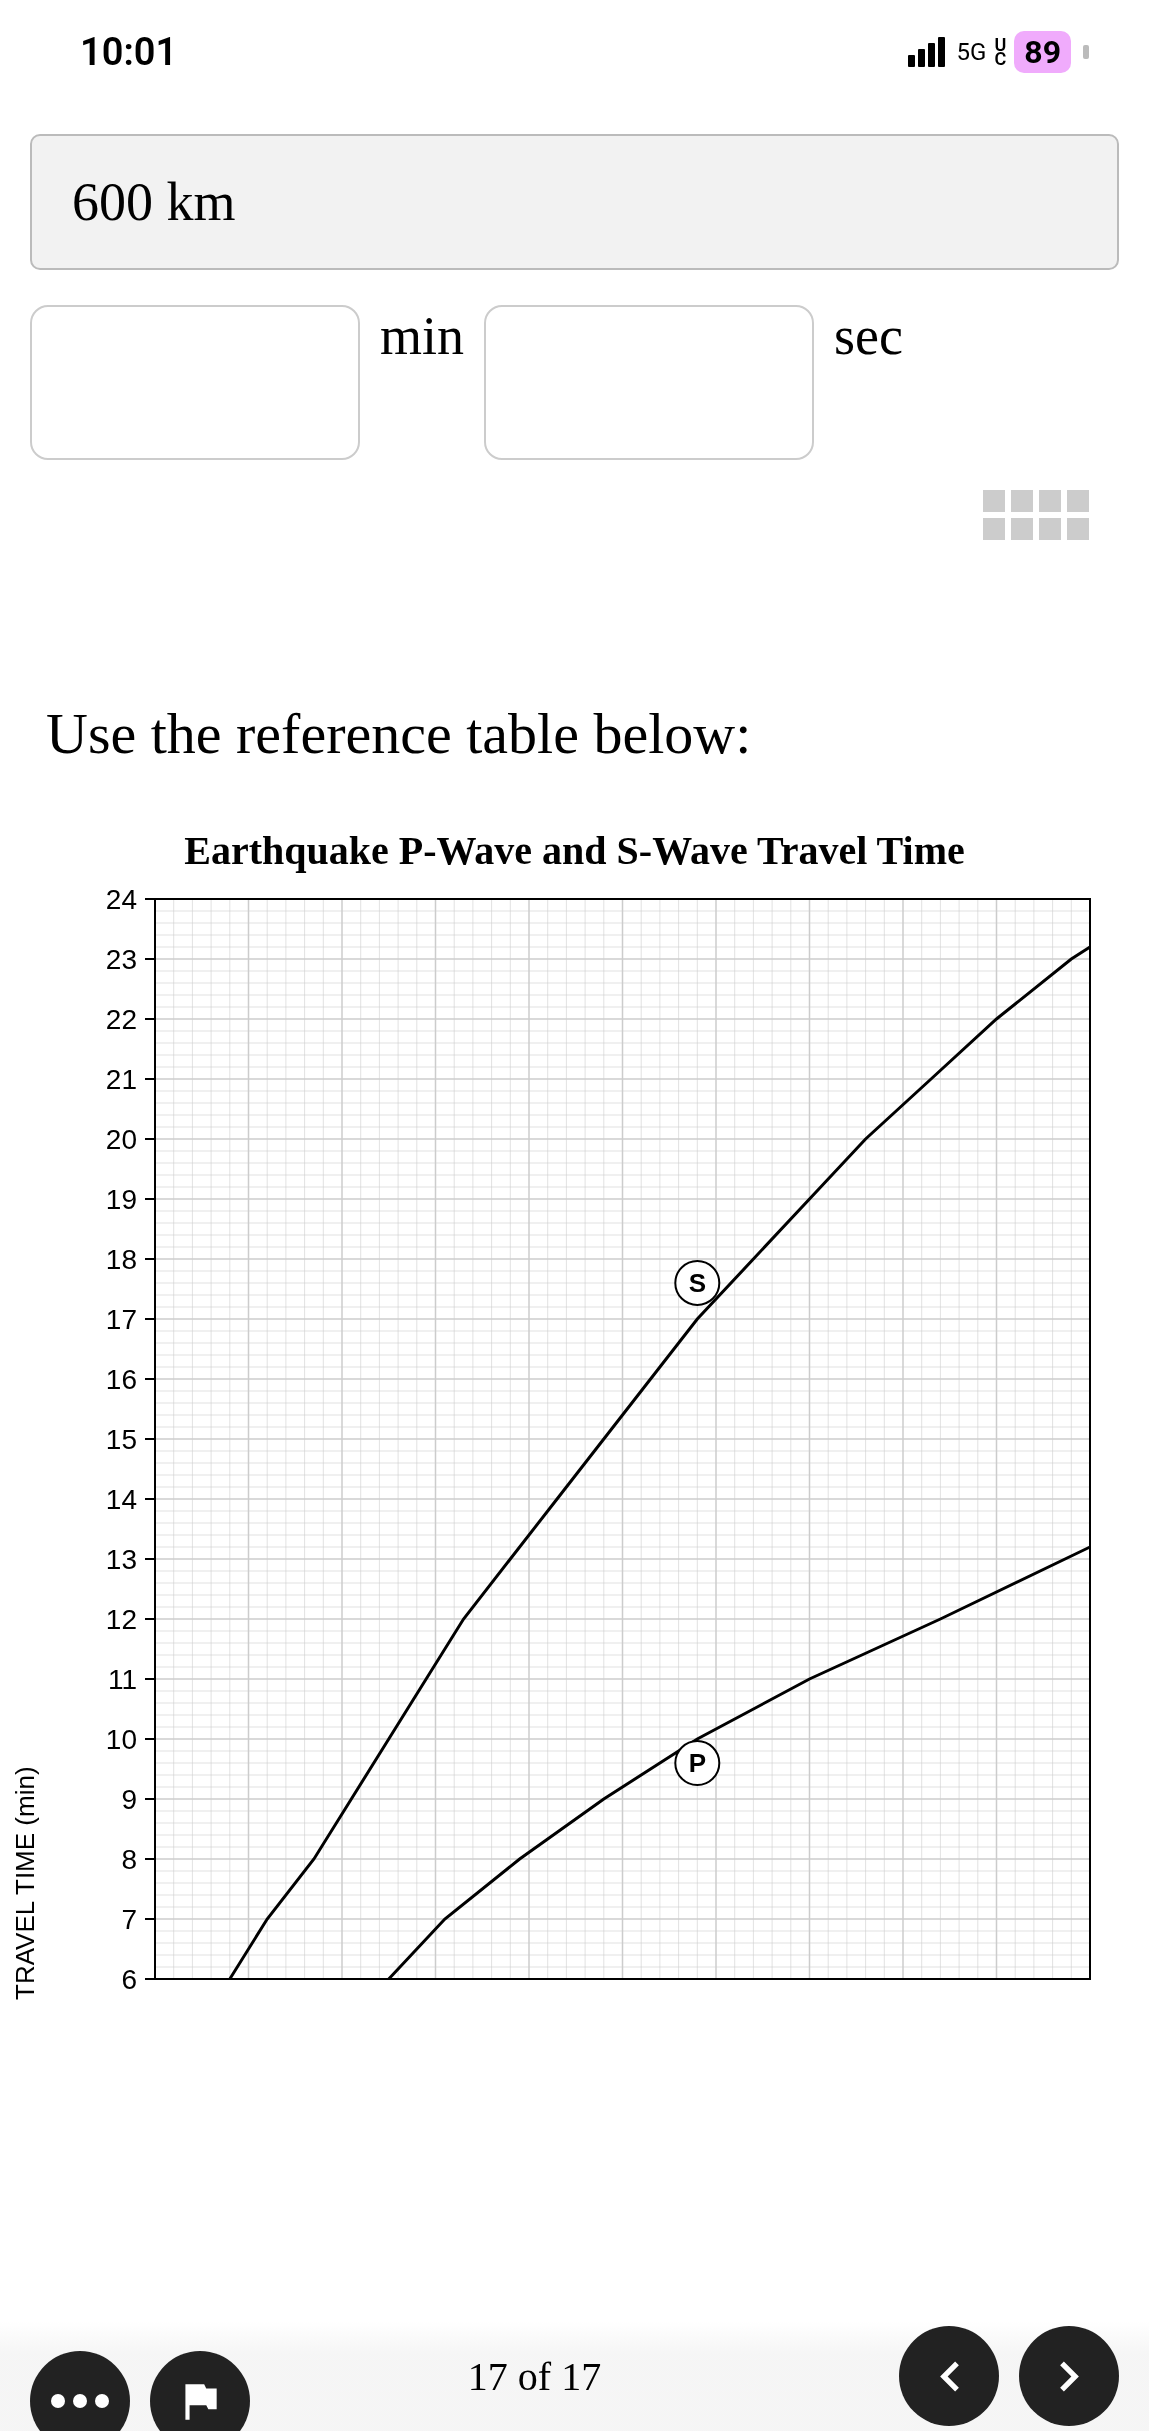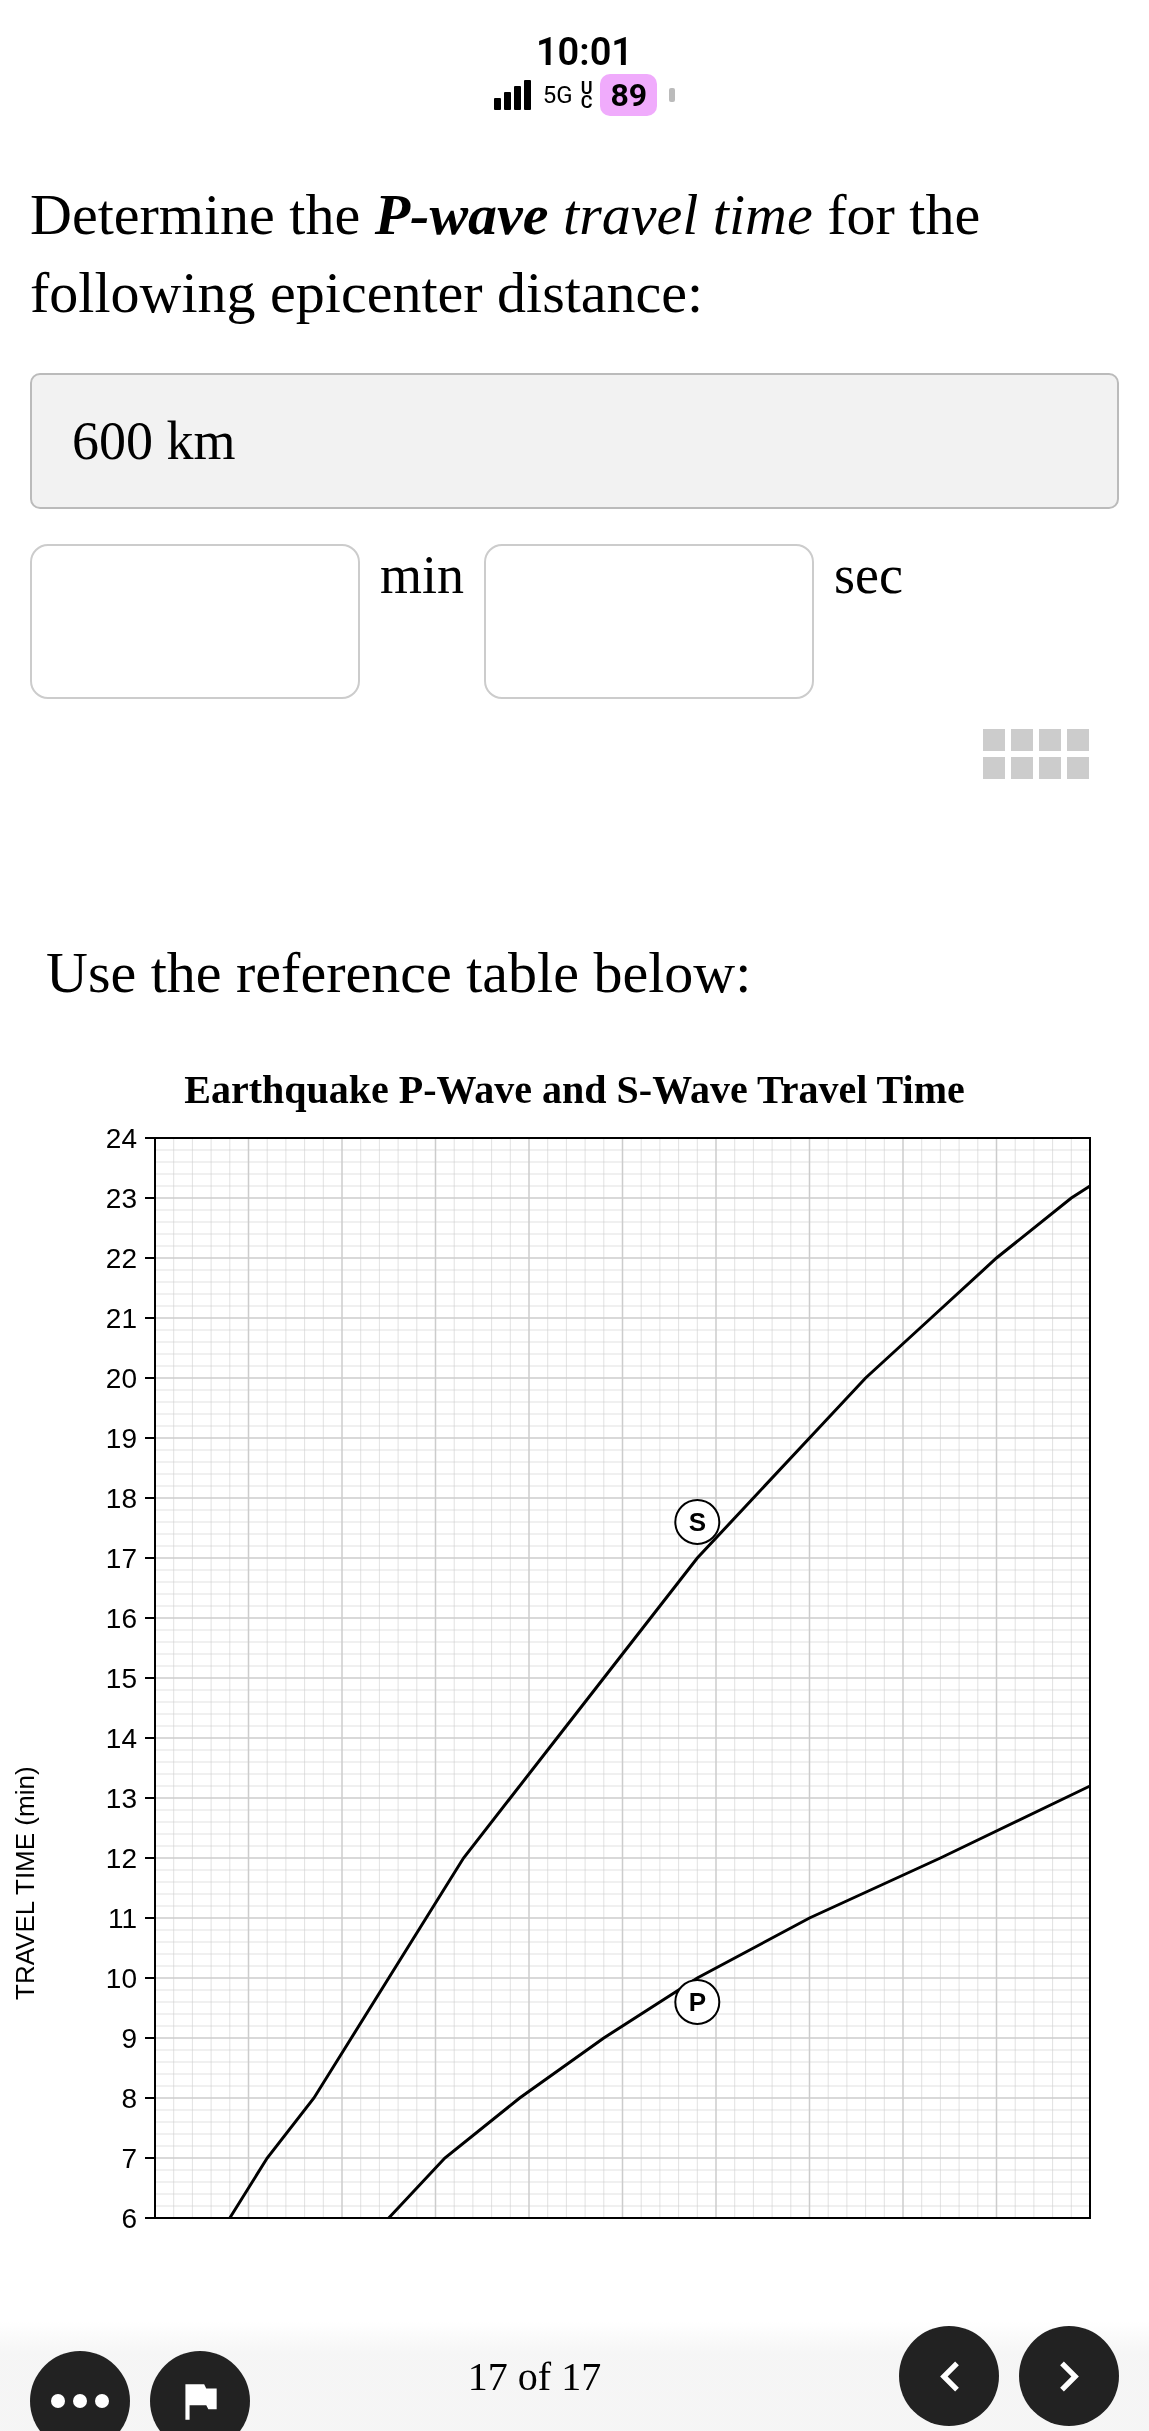--- a/index.html
+++ b/index.html
@@ -7,25 +7,23 @@
       font-family: -apple-system, BlinkMacSystemFont, "Segoe UI", Roboto, Helvetica, Arial, sans-serif;
       background: #fff;
       width: 1149px;
       height: 2431px;
       position: relative;
       overflow: hidden;
     }
     .status-bar {
       display: flex;
       justify-content: space-between;
-      align-items: center;
       padding: 30px 60px 20px 80px;
       font-size: 38px;
       font-weight: 600;
-      flex-direction: column;
     }
     .status-right {
       display: flex;
       align-items: center;
       gap: 8px;
     }
     .signal-bars {
       display: flex;
       align-items: flex-end;
       gap: 3px;
@@ -177,23 +175,20 @@
         <span></span>
       </div>
     <span class="network-label">5G</span>
       <span class="network-sub">U<br>C</span>
     <span class="battery-badge">89</span>
       <span class="battery-tip"></span>
   </div>
 </div>
 
 <div class="content">
-  <div class="question">
-    <span>Determine the </span><span class="pwave">P-wave</span><span class="tt"> travel time</span><span> for the following epicenter distance:</span>
-  </div>
 
   <div class="distance-box">600 km</div>
 
   <div class="inputs-row">
     <input class="answer-input" value="" style="">
     <span class="unit-label">min</span>
     <input class="answer-input" value="" style="">
     <span class="unit-label">sec</span>
   </div>
 

